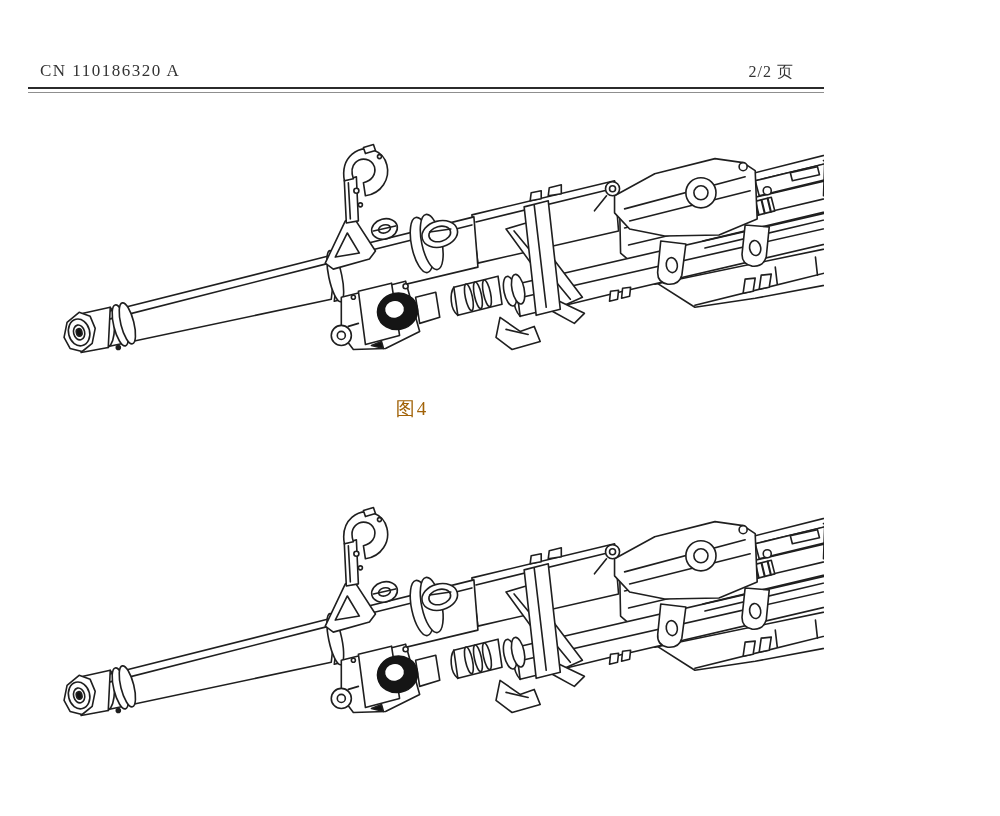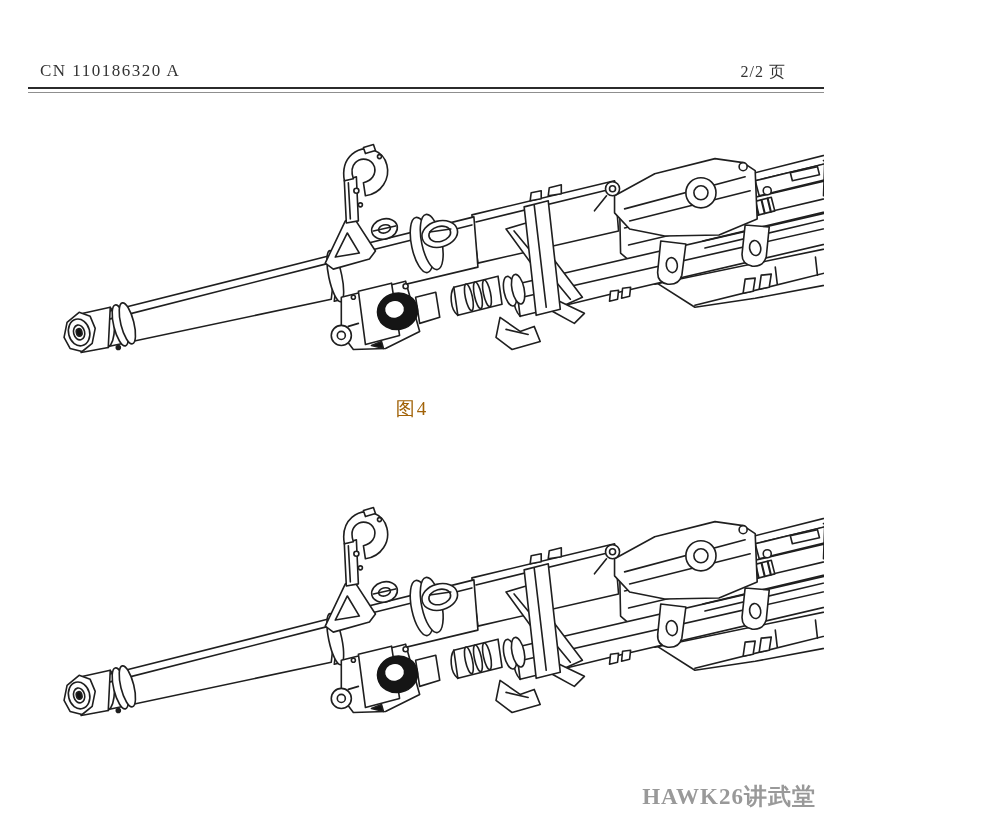--- a/index.html
+++ b/index.html
@@ -17,21 +17,21 @@
     font-size:17px;letter-spacing:1.5px;color:#333;
   }
   .doc-title{
     position:absolute;left:0;right:0;top:50px;
     text-align:center;
     font-size:24px;font-weight:700;color:#1d1d1d;
     letter-spacing:18px;text-indent:18px;
     font-family:"Liberation Sans", sans-serif;
   }
   .page-indicator{
-    position:absolute;right:38px;top:62px;
+    position:absolute;right:30px;top:62px;
     font-size:16px;letter-spacing:1px;color:#333;
   }
   .header-rule{
     position:absolute;left:28px;top:87px;width:952px;height:3px;
     border-top:2px solid #2b2b2b;
     border-bottom:1px solid #8f8f8f;
   }
   .figure-wrap{position:absolute;left:52px;width:884px;height:282px;}
   .fig4{top:100px;}
   .fig5{top:463px;}
@@ -220,15 +220,14 @@
     </svg>
   </div>
   <div class="fig-label fig4-label">图4</div>
 
   <div class="figure-wrap fig5">
     <svg viewBox="0 0 880 280">
       <use href="#gun-art"></use>
     </svg>
   </div>
 
-  <div class="watermark">HAWK26讲武堂</div>
 
 </div>
 
 </body></html>

